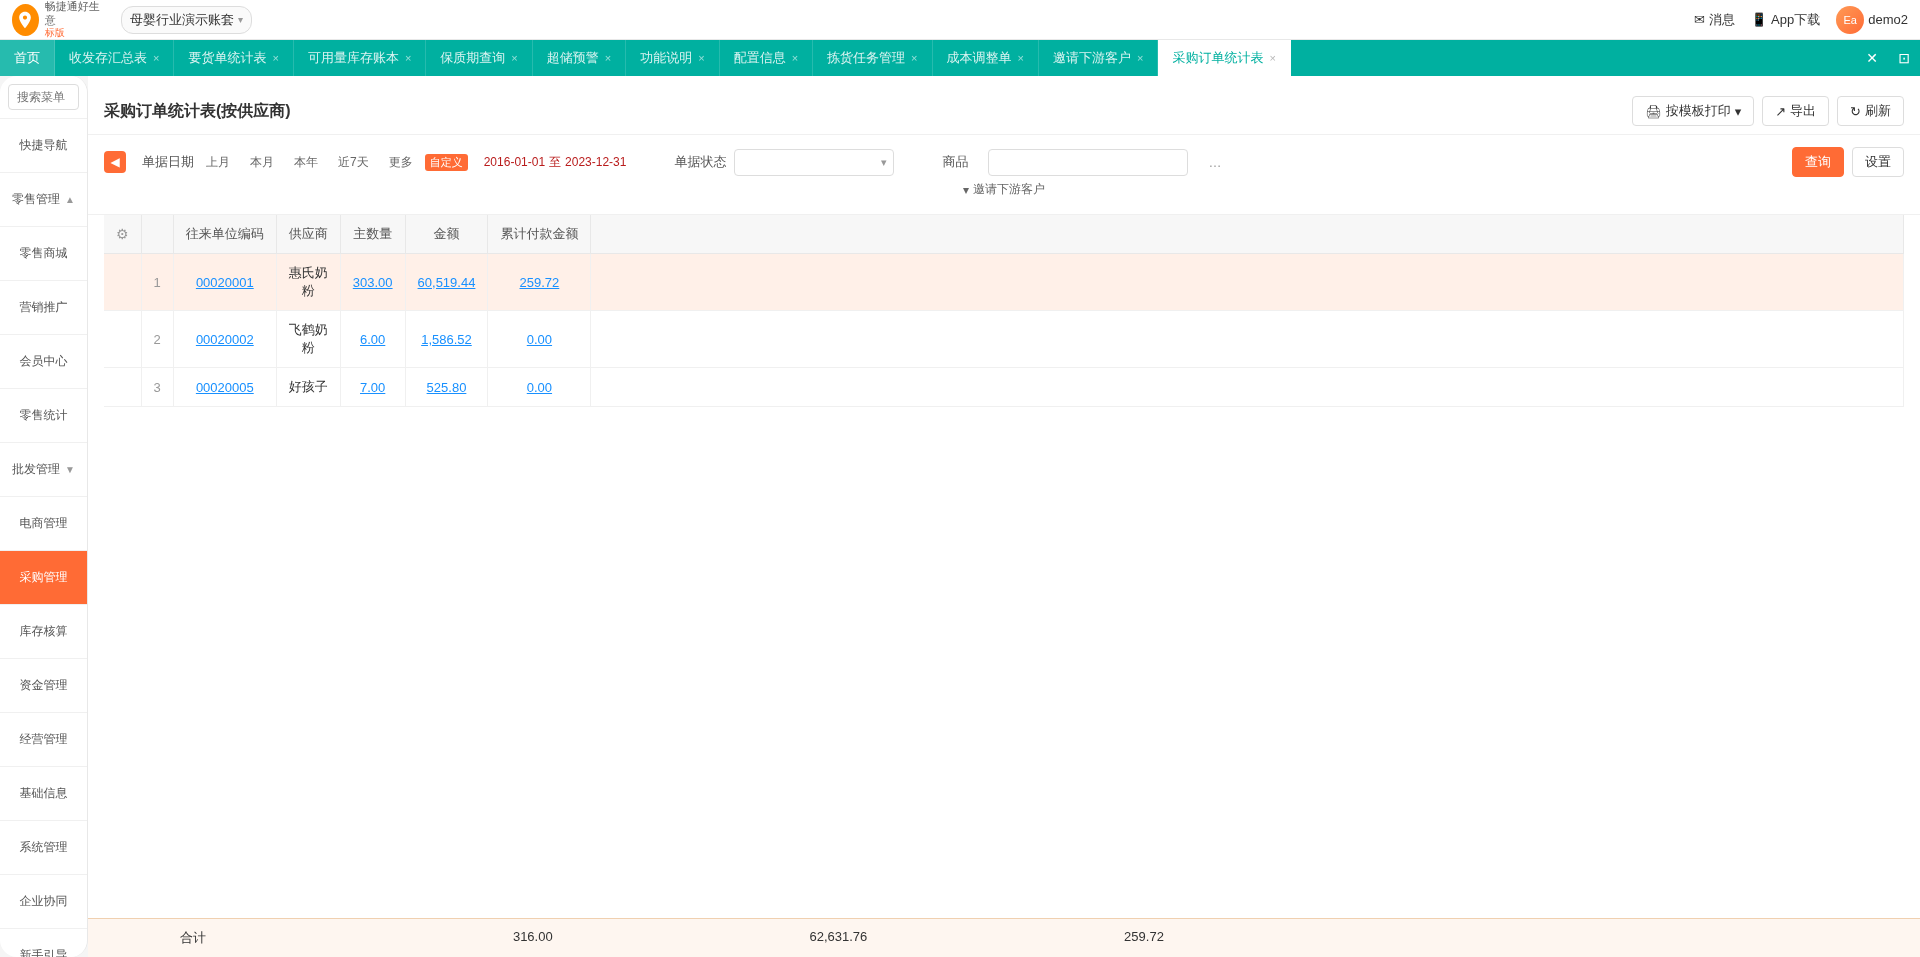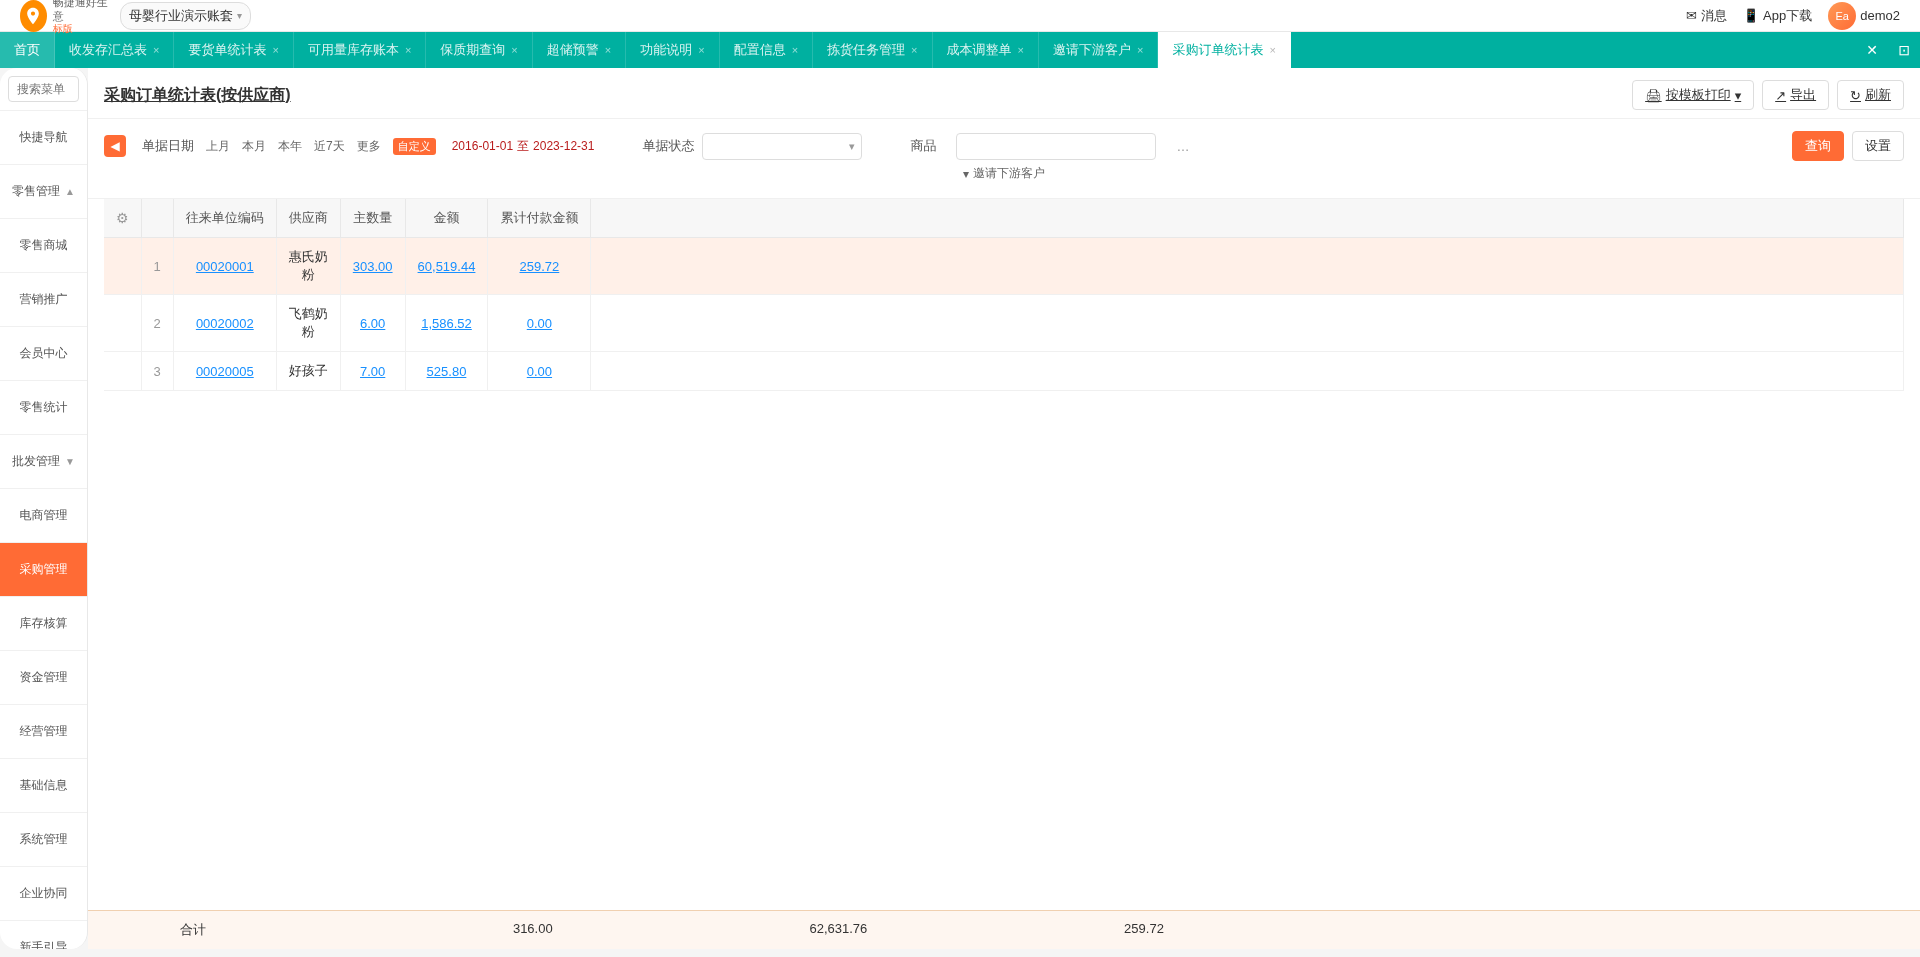--- a/index.html
+++ b/index.html
@@ -1,19 +1,19 @@
 <!DOCTYPE html>
 <html><head>
   <meta charset="utf-8">
   <style>
     * { margin: 0; padding: 0; box-sizing: border-box; }
     body { font-family: "Microsoft YaHei", "PingFang SC", sans-serif; font-size: 13px; background: #f5f5f5; color: #333; width: 1920px; height: 957px; overflow: hidden; }
 
     
-    .top-bar { display: flex; align-items: center; height: 32px; background: #fff; border-bottom: 1px solid #e8e8e8; padding: 0 20px; gap: 12px; }
+    .top-bar { display: flex; align-items: center; height: 40px; background: #fff; border-bottom: 1px solid #e8e8e8; padding: 0 12px; gap: 21px; }
     .logo { display: flex; align-items: center; gap: 6px; width: 88px; }
     .logo-icon { width: 32px; height: 32px; background: #ff8c00; border-radius: 50%; display: flex; align-items: center; justify-content: center; }
     .logo-icon svg { width: 20px; height: 20px; fill: white; }
     .logo-text { font-size: 11px; color: #666; line-height: 1.2; }
     .store-selector { display: flex; align-items: center; gap: 4px; font-size: 13px; color: #333; cursor: pointer; border: 1px solid #ddd; border-radius: 12px; padding: 4px 8px; background: #fafafa; }
     .store-selector .arrow { color: #999; font-size: 10px; }
     .top-right { margin-left: auto; display: flex; align-items: center; gap: 16px; }
     .top-right-item { display: flex; align-items: center; gap: 4px; cursor: pointer; color: #333; font-size: 13px; }
     .avatar { width: 28px; height: 28px; border-radius: 50%; background: linear-gradient(135deg, #ff9a56, #ff6b35); display: flex; align-items: center; justify-content: center; color: white; font-size: 11px; }
 
@@ -35,33 +35,33 @@
     .sidebar-item { display: flex; flex-direction: column; align-items: center; justify-content: center; padding: 10px 4px; cursor: pointer; font-size: 12px; color: #555; gap: 3px; border-bottom: 1px solid #f0f0f0; min-height: 54px; }
     .sidebar-item.active { background: #ff6b35; color: white; }
     .sidebar-item.has-arrow { flex-direction: row; justify-content: space-between; padding: 10px 12px; }
     .sidebar-item .item-arrow { font-size: 10px; color: #999; }
 
     
     .main { flex: 1; display: flex; flex-direction: column; overflow: hidden; background: #f0f2f5; }
     .page-container { flex: 1; background: #fff; margin: 0; overflow: hidden; display: flex; flex-direction: column; }
 
     
-    .page-header { display: flex; align-items: center; justify-content: space-between; padding: 12px 16px 8px; border-bottom: 1px solid #f0f0f0; text-decoration: underline; }
+    .page-header { display: flex; align-items: center; justify-content: space-between; padding: 20px 16px 8px; border-bottom: 1px solid #f0f0f0; }
     .page-title { font-size: 16px; font-weight: 600; color: #333; }
     .header-actions { display: flex; align-items: center; gap: 8px; }
     .btn { padding: 5px 12px; border-radius: 4px; cursor: pointer; font-size: 13px; border: 1px solid #ddd; background: #fff; color: #333; display: flex; align-items: center; gap: 4px; }
     .btn-primary { background: #ff6b35; color: white; border-color: #ff6b35; }
     .btn-outline { border: 1px solid #ddd; }
 
     
     .filter-bar { padding: 12px 16px; background: #fff; border-bottom: 1px solid #f0f0f0; }
     .filter-row { display: flex; align-items: center; gap: 16px; flex-wrap: wrap; }
     .filter-item { display: flex; align-items: center; gap: 8px; }
     .filter-label { font-size: 13px; color: #555; white-space: nowrap; }
-    .date-shortcuts { display: flex; gap: 4px; }
+    .date-shortcuts { display: flex; gap: 12px; }
     .date-shortcut { font-size: 12px; color: #666; cursor: pointer; padding: 2px 4px; }
     .date-range { font-size: 12px; color: #b91c1c; display: flex; align-items: center; gap: 4px; }
     .custom-tag { background: #ff6b35; color: white; font-size: 11px; padding: 1px 5px; border-radius: 3px; }
     .filter-select { border: 1px solid #ddd; border-radius: 4px; padding: 5px 28px 5px 10px; font-size: 13px; background: #fff; cursor: pointer; appearance: none; min-width: 160px; position: relative; }
     .select-wrapper { position: relative; display: inline-block; }
     .select-wrapper::after { content: '▾'; position: absolute; right: 8px; top: 50%; transform: translateY(-50%); color: #999; font-size: 11px; pointer-events: none; }
     .filter-input { border: 1px solid #ddd; border-radius: 4px; padding: 5px 10px; font-size: 13px; min-width: 200px; }
     .expand-row { display: flex; justify-content: center; padding: 4px 0; }
     .expand-btn { display: flex; align-items: center; gap: 4px; color: #666; font-size: 12px; cursor: pointer; background: none; border: none; }
 

